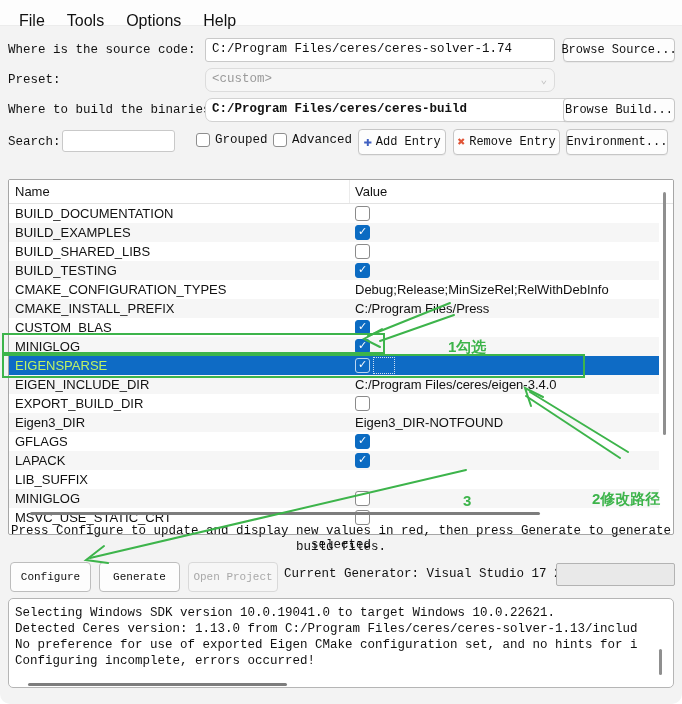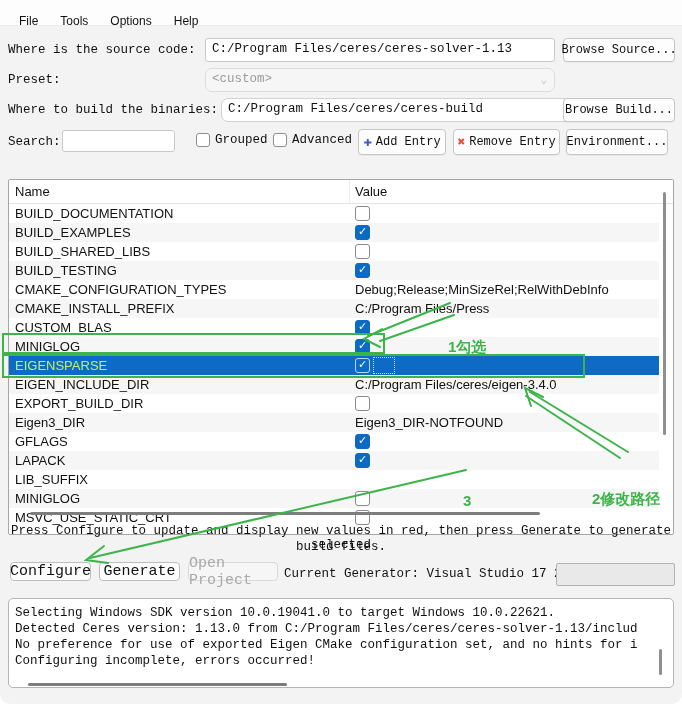--- a/index.html
+++ b/index.html
@@ -6,21 +6,21 @@
   *{box-sizing:border-box;}
   #app{position:relative;width:682px;height:704px;background:#f3f3f3;
        border-radius:0 0 10px 10px;overflow:hidden;
        font-family:"Liberation Sans",sans-serif;color:#111;}
   .mono{font-family:"Liberation Mono","DejaVu Sans Mono",monospace;}
 
   
   .menubar{position:absolute;left:0;top:0;width:682px;height:26px;background:#fdfdfd;
            border-bottom:1px solid #ececec;display:flex;align-items:center;
            padding-left:10px;gap:4px;}
-  .menu-item{font-size:12px;padding:2px 9px;cursor:default;margin-top:16px;}
+  .menu-item{font-size:16px;padding:2px 9px;cursor:default;margin-top:16px;}
 
   
   .flabel{position:absolute;font-size:12.5px;white-space:nowrap;}
   .tfield{position:absolute;height:24px;background:#fff;border:1px solid #c9c9c9;
           border-radius:3px;font-size:12.5px;padding:3px 6px;white-space:nowrap;
           overflow:hidden;}
   .combo{position:absolute;height:24px;border:1px solid #d2d2d2;border-radius:7px;
          font-size:12.5px;padding:3px 22px 3px 6px;white-space:nowrap;overflow:hidden;}
   .combo .chev{position:absolute;right:7px;top:4px;font-size:11px;color:#444;}
   .combo.disabled{background:#f6f6f6;color:#9a9a9a;border-color:#dcdcdc;}
@@ -55,22 +55,22 @@
   .cbx.checked::after{content:"✓";position:absolute;left:2px;top:-1px;color:#fff;font-size:11px;}
   .trow.selected .cbx.checked{background:transparent;border-color:#bcd6f0;}
   .trow.selected .focuscell{width:22px;height:17px;border:1px dotted rgba(255,255,255,.8);
        margin-left:3px;}
   .vtext{padding-left:4px;}
   .scroll-v{position:absolute;background:#8f8f8f;width:3px;border-radius:2px;}
   .scroll-h{position:absolute;background:#7d7d7d;height:3px;border-radius:2px;}
 
   
   .hint{position:absolute;left:0;width:682px;text-align:center;font-size:12.5px;}
-  .bigbtn{position:absolute;height:19px;background:#fdfdfd;border:1px solid #bdbdbd;
-          border-radius:4px;font-size:15px;display:flex;align-items:center;
+  .bigbtn{position:absolute;height:30px;background:#fdfdfd;border:1px solid #bdbdbd;
+          border-radius:4px;font-size:11px;display:flex;align-items:center;
           justify-content:center;}
   .bigbtn.disabled{color:#a9a9a9;border-color:#d9d9d9;background:#f6f6f6;}
   .genlabel{position:absolute;font-size:12.5px;white-space:nowrap;}
   .progress{position:absolute;background:#e9e9e9;border:1px solid #b3b3b3;border-radius:2px;}
 
   
   .log{position:absolute;left:8px;top:598px;width:666px;height:90px;background:#fff;
        border:1px solid #b5b5b5;border-radius:5px;overflow:hidden;}
   .log-line{font-size:12.5px;line-height:16px;white-space:pre;padding-left:6px;}
   .log .inner{padding-top:6px;}
@@ -85,31 +85,31 @@
 <div id="app">
 
   <div class="menubar">
     <div class="menu-item">File</div>
     <div class="menu-item">Tools</div>
     <div class="menu-item">Options</div>
     <div class="menu-item">Help</div>
   </div>
 
   <div class="flabel mono" style="left:8px;top:43px;">Where is the source code:</div>
-  <div class="tfield mono" style="left:205px;top:38px;width:350px;">C:/Program Files/ceres/ceres-solver-1.13</div>
+  <div class="tfield mono" style="left:205px;top:38px;width:350px;">C:/Program Files/ceres/ceres-solver-1.74</div>
   <div class="btn mono" style="left:563px;top:38px;width:112px;">Browse Source...</div>
 
   <div class="flabel mono" style="left:8px;top:73px;">Preset:</div>
   <div class="combo disabled mono" style="left:205px;top:68px;width:350px;">
     <span>&lt;custom&gt;</span>
     <span class="chev">⌄</span>
   </div>
 
   <div class="flabel mono" style="left:8px;top:103px;">Where to build the binaries:</div>
-  <div class="combo enabled mono" style="left:221px;top:98px;width:372px;">
+  <div class="combo enabled mono" style="left:205px;top:98px;width:372px;font-weight:bold;">
     <span>C:/Program Files/ceres/ceres-build</span>
     <span class="chev">⌄</span>
   </div>
   <div class="btn mono" style="left:563px;top:98px;width:112px;">Browse Build...</div>
 
   <div class="flabel mono" style="left:8px;top:135px;">Search:</div>
   <div class="tfield mono" style="left:62px;top:130px;width:113px;height:22px;"></div>
   <div class="chklbl mono" style="left:196px;top:133px;">
     <span class="chkbox"></span>
     <span>Grouped</span>

